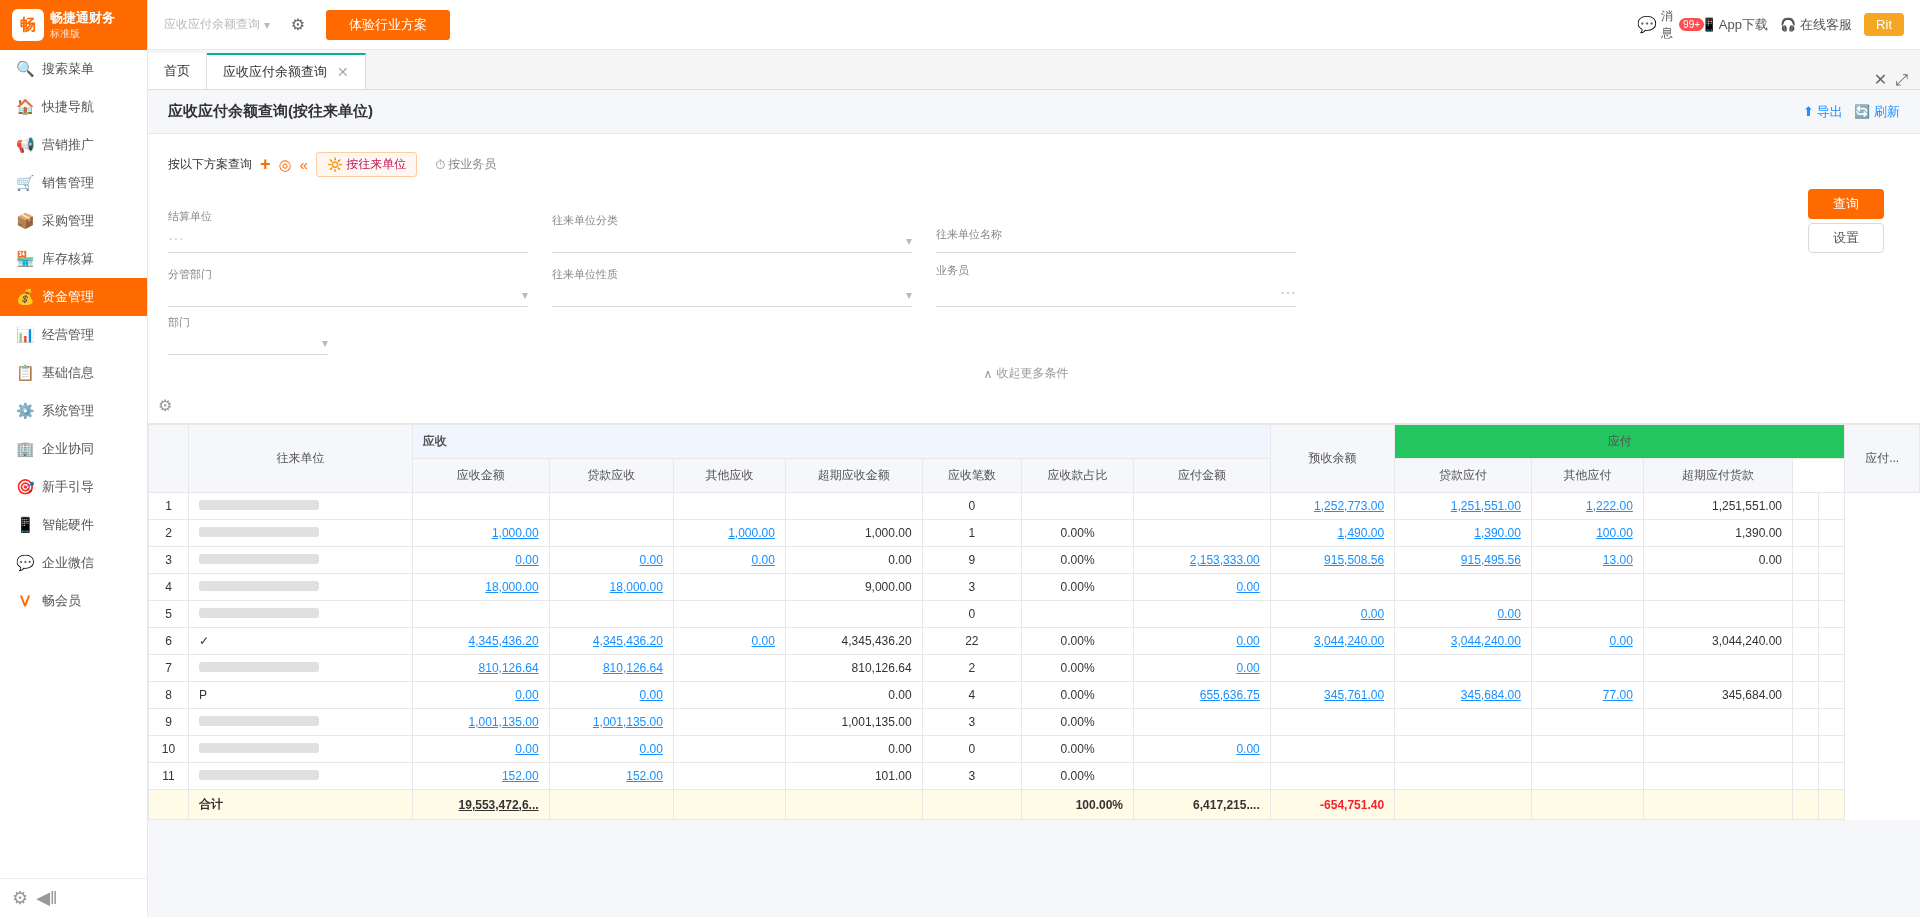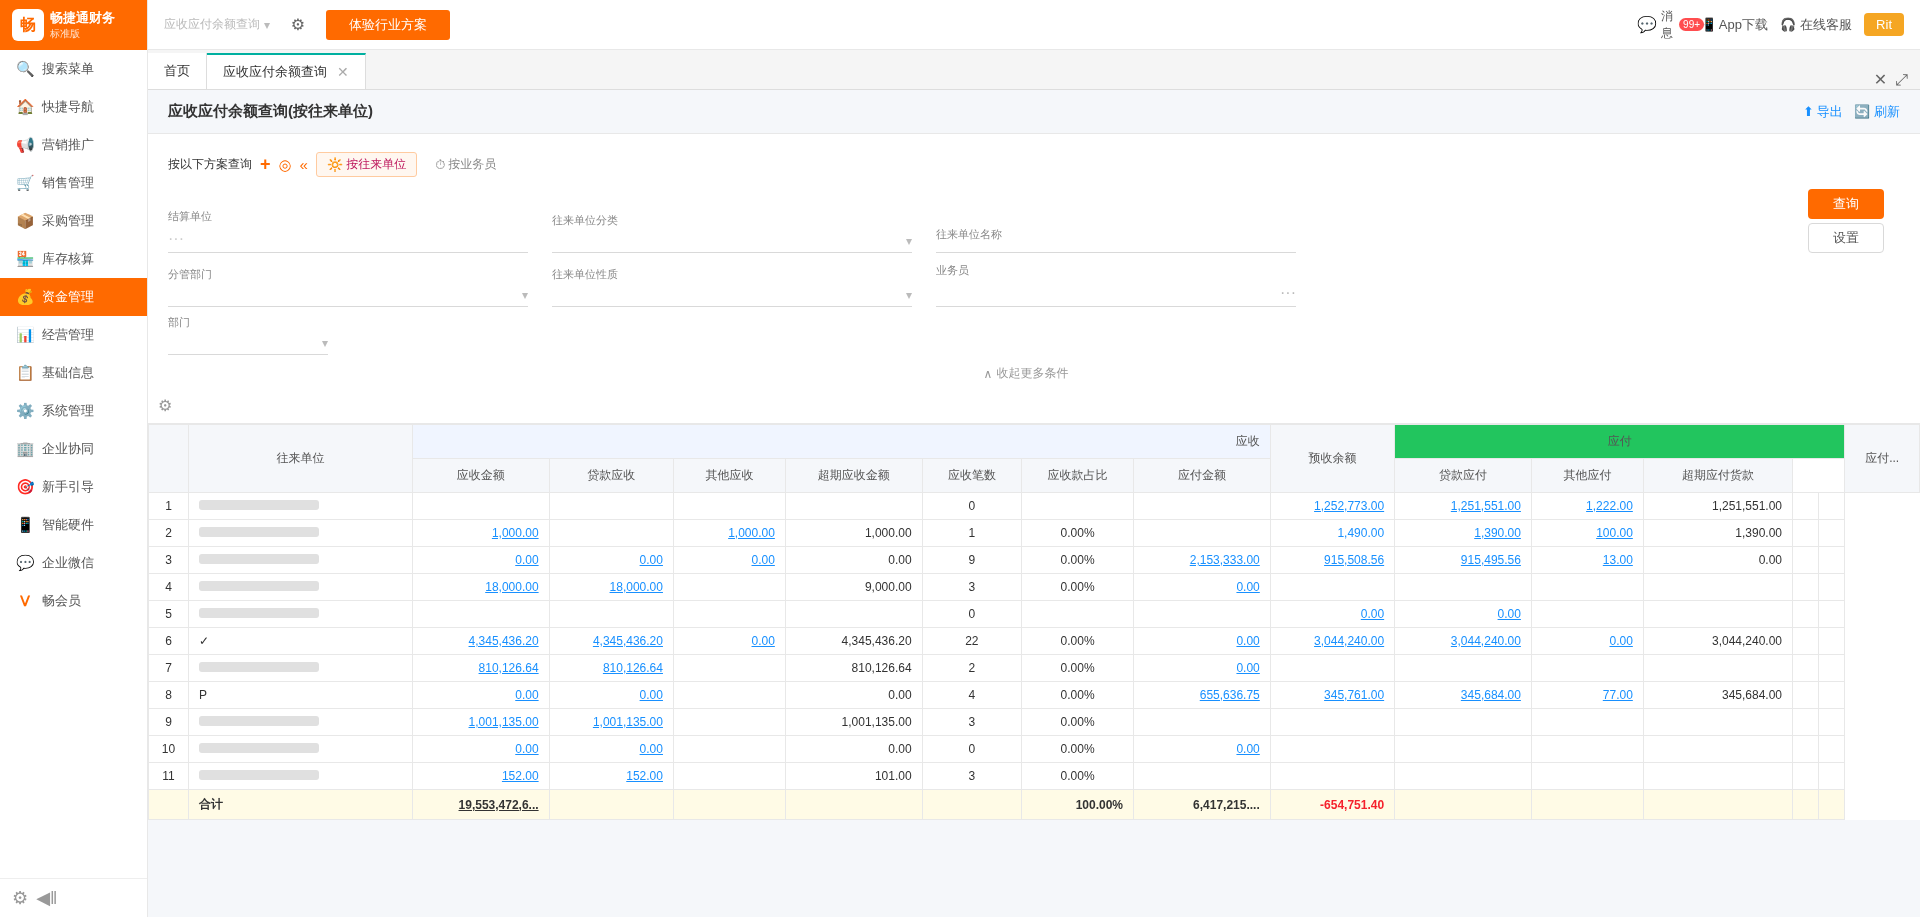--- a/index.html
+++ b/index.html
@@ -299,21 +299,21 @@
         <div class="table-toolbar">
           <span class="table-toolbar-icon">⚙</span>
         </div>
 
         <div style="overflow-x:auto;">
           <table class="data-table">
             <thead>
               <tr>
                 <th rowspan="2" style="width:40px;"></th>
                 <th rowspan="2" style="min-width:180px;">往来单位</th>
-                <th colspan="7" style="background:#f0f5ff;text-align:right;">应收</th>
+                <th colspan="7" style="background:#f0f5ff;text-align:left;font-weight:bold;">应收</th>
                 <th rowspan="2" style="min-width:100px;">预收余额</th>
                 <th colspan="5" style="background:#22c55e;text-align:center;">应付</th>
                 <th rowspan="2" style="min-width:60px;">应付...</th>
               </tr>
               <tr>
                 <th style="min-width:110px;">应收金额</th>
                 <th style="min-width:100px;">贷款应收</th>
                 <th style="min-width:90px;">其他应收</th>
                 <th style="min-width:110px;">超期应收金额</th>
                 <th style="min-width:80px;">应收笔数</th>
@@ -345,21 +345,21 @@
                 <tr>
                   <td class="center">2</td>
                   <td class="left"><span style="display:inline-block;width:120px;height:10px;background:#e0e0e0;border-radius:3px;"></span></td>
                   <td class="right" style="color: rgb(24, 144, 255); text-decoration: underline; cursor: pointer;">1,000.00</td>
                   <td class="right"></td>
                   <td class="right" style="color: rgb(24, 144, 255); text-decoration: underline; cursor: pointer;">1,000.00</td>
                   <td class="right">1,000.00</td>
                   <td class="center">1</td>
                   <td class="center">0.00%</td>
                   <td class="right"></td>
-                  <td class="right" style="color: rgb(24, 144, 255); cursor: pointer;">1,490.00</td>
+                  <td class="right" style="color: rgb(24, 144, 255); text-decoration: underline; cursor: pointer;">1,490.00</td>
                   <td class="right" style="color: rgb(24, 144, 255); text-decoration: underline; cursor: pointer;">1,390.00</td>
                   <td class="right" style="color: rgb(24, 144, 255); text-decoration: underline; cursor: pointer;">100.00</td>
                   <td class="right">1,390.00</td>
                   <td class="right"></td>
                   <td class="right"></td>
                 </tr>
                 <tr>
                   <td class="center">3</td>
                   <td class="left"><span style="display:inline-block;width:120px;height:10px;background:#e0e0e0;border-radius:3px;"></span></td>
                   <td class="right" style="color: rgb(24, 144, 255); text-decoration: underline; cursor: pointer;">0.00</td>

